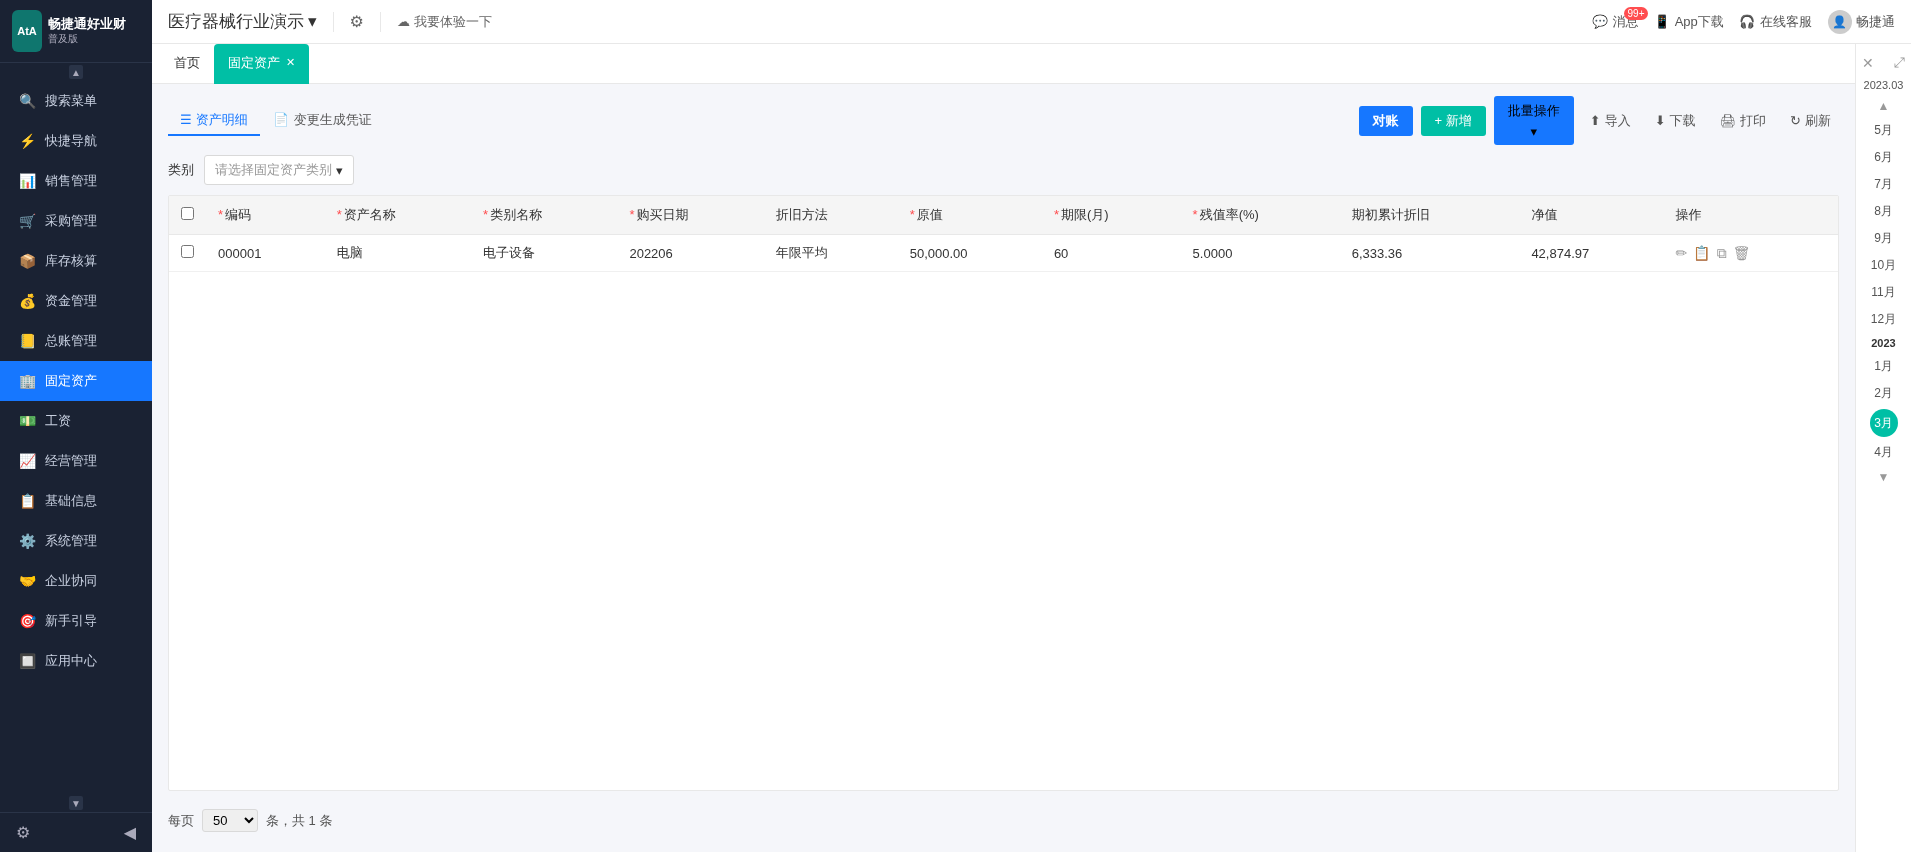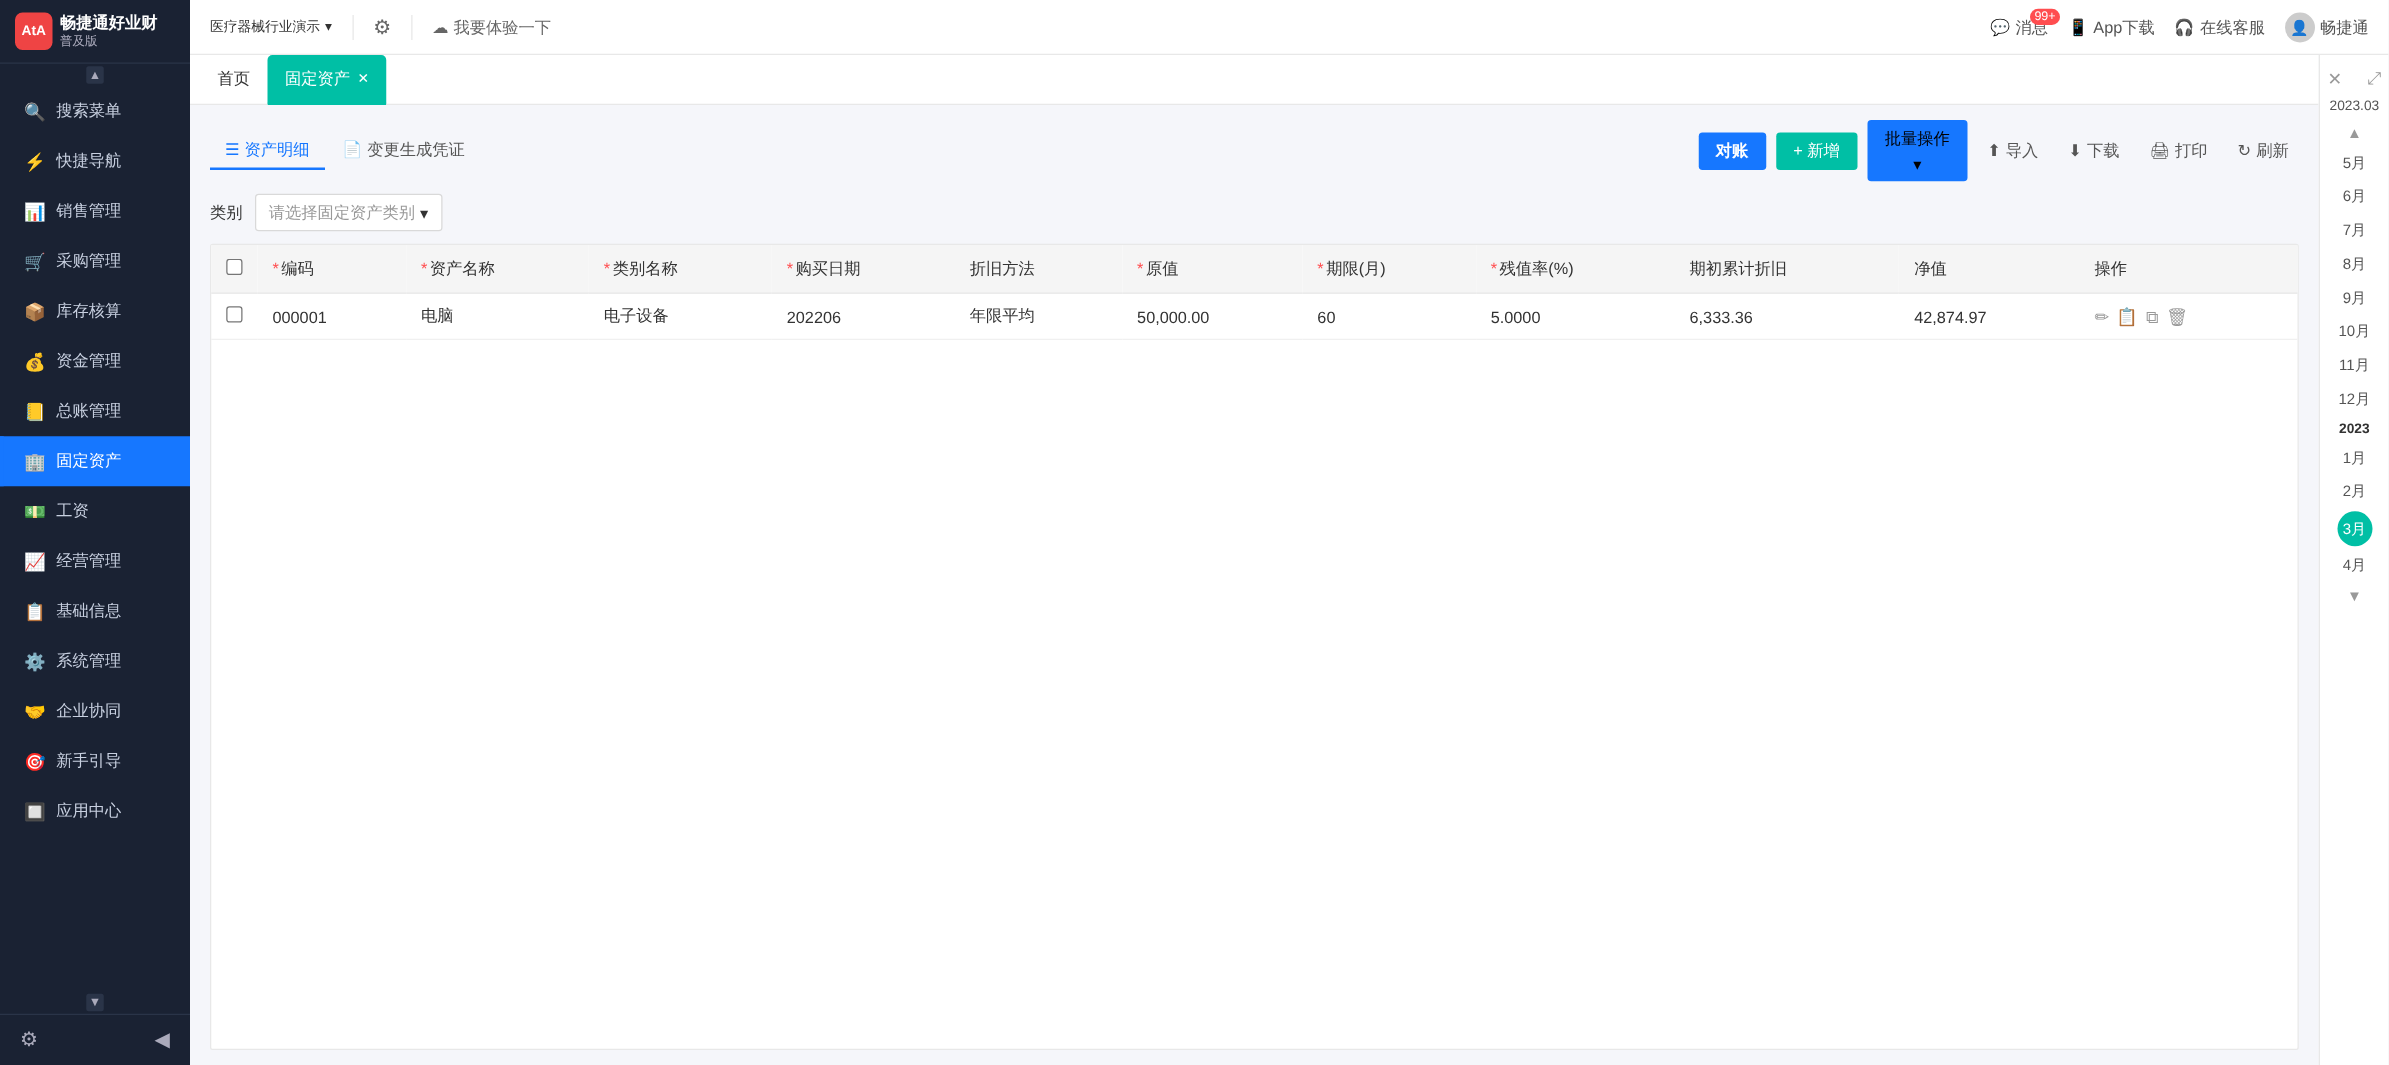--- a/index.html
+++ b/index.html
@@ -15,22 +15,22 @@
       flex-shrink: 0;
     }
     .sidebar-logo {
       padding: 10px 12px;
       display: flex;
       align-items: center;
       gap: 6px;
       border-bottom: 1px solid #2a3448;
     }
     .sidebar-logo-icon {
-      width: 30px; height: 30px;
-      background: #ef4444;
+      width: 30px; height: 42px;
+      background: #0f766e;
       border-radius: 6px;
       display: flex; align-items: center; justify-content: center;
       color: white; font-size: 11px; font-weight: bold;
     }
     .sidebar-logo-text { color: #fff; font-size: 13px; font-weight: bold; line-height: 1.2; }
     .sidebar-logo-sub { color: #aab; font-size: 10px; }
     .sidebar-scroll { flex: 1; overflow-y: auto; }
     .sidebar-scroll::-webkit-scrollbar { width: 4px; }
     .sidebar-scroll::-webkit-scrollbar-thumb { background: #3a4a60; }
     .sidebar-item {
@@ -68,21 +68,21 @@
       height: 44px;
       display: flex;
       align-items: center;
       padding: 0 16px;
       border-bottom: 1px solid #e8e8e8;
       gap: 8px;
       flex-shrink: 0;
     }
     .top-nav-company {
       display: flex; align-items: center; gap: 4px;
-      font-size: 11px; color: #333; cursor: pointer;
+      font-size: 17px; color: #333; cursor: pointer;
     }
     .top-nav-divider { width: 1px; height: 20px; background: #e8e8e8; margin: 0 8px; }
     .top-nav-settings { color: #666; cursor: pointer; font-size: 16px; }
     .top-nav-experience {
       display: flex; align-items: center; gap: 4px;
       color: #666; font-size: 13px; cursor: pointer;
     }
     .top-nav-right {
       margin-left: auto;
       display: flex; align-items: center; gap: 16px;
@@ -495,20 +495,28 @@
                     <span class="op-icon" title="复制">⧉</span>
                     <span class="op-icon" title="删除">🗑</span>
                   </div>
                 </td>
               </tr>
 
             </tbody>
           </table>
         </div>
 
+        <div class="pagination-row">
+          <span>每页</span>
+          <select class="page-size-select">
+            <option>50</option>
+            <option>100</option>
+          </select>
+          <span>条，共 1 条</span>
+        </div>
       </div>
     </div>
 
     <div class="right-panel">
       <div class="right-panel-header">
         <span class="panel-close">✕</span>
         <span class="panel-expand">⤢</span>
       </div>
       <div class="year-label">2023.03</div>
       <div class="panel-arrows">

